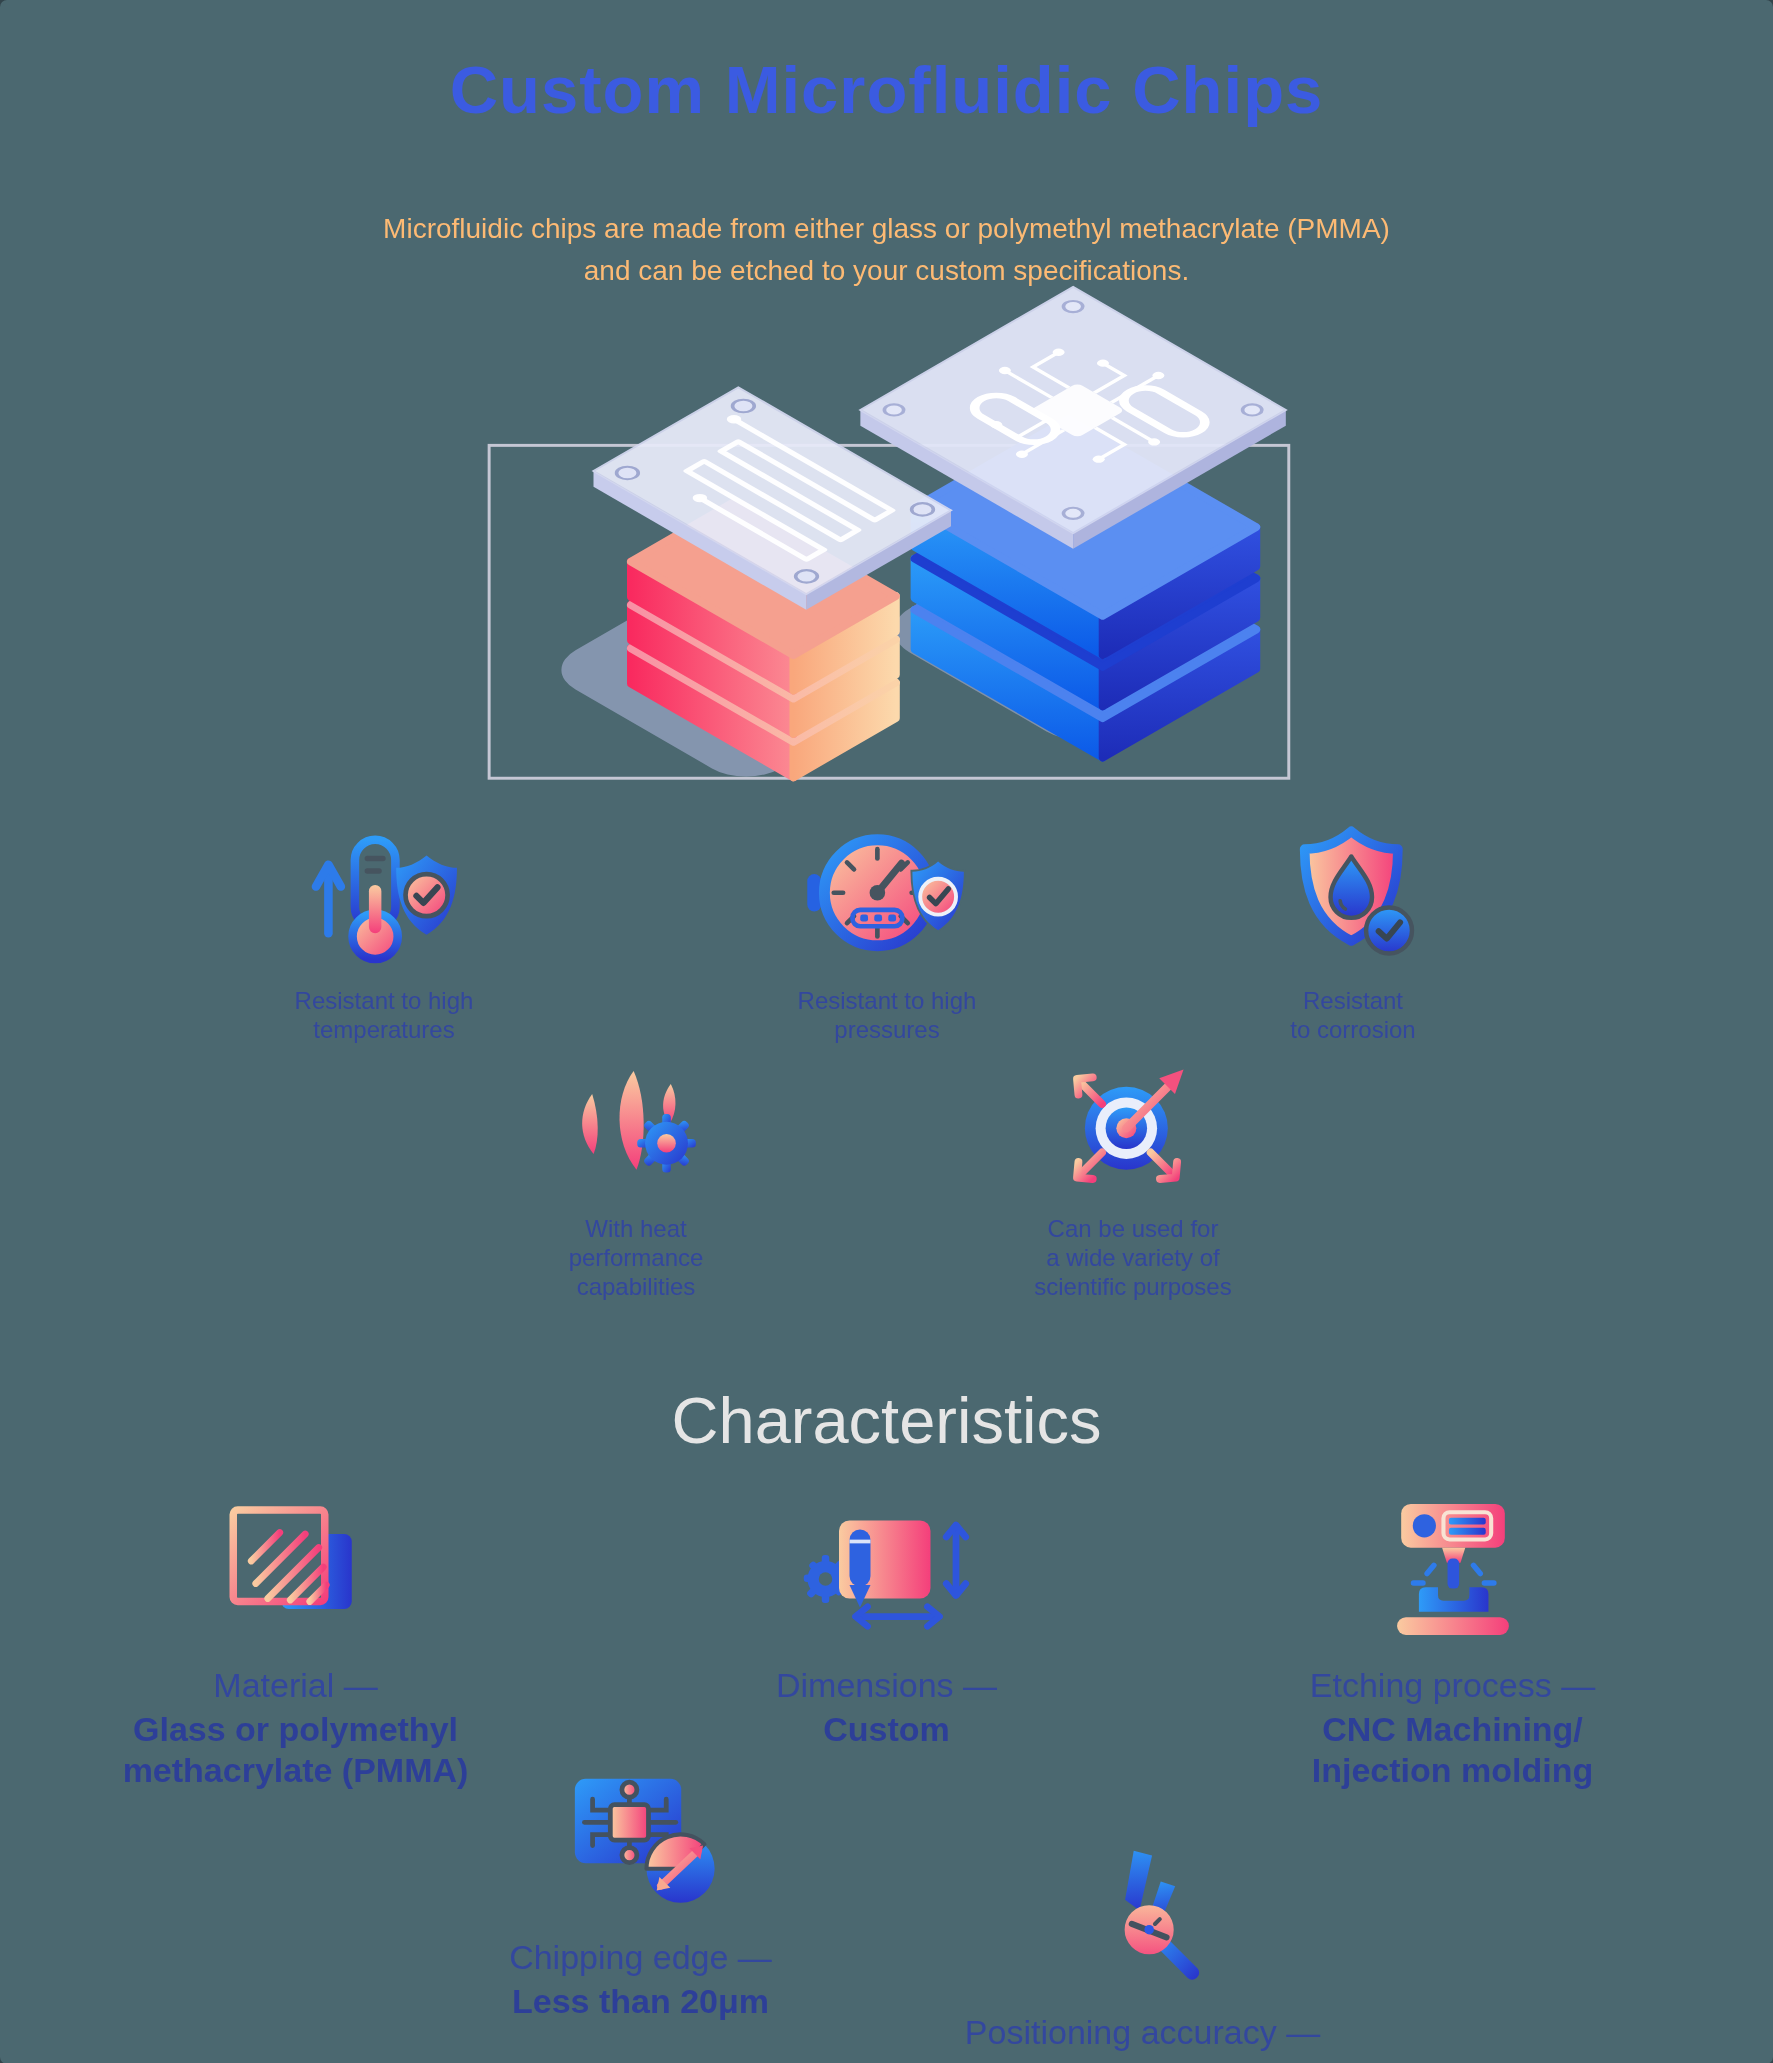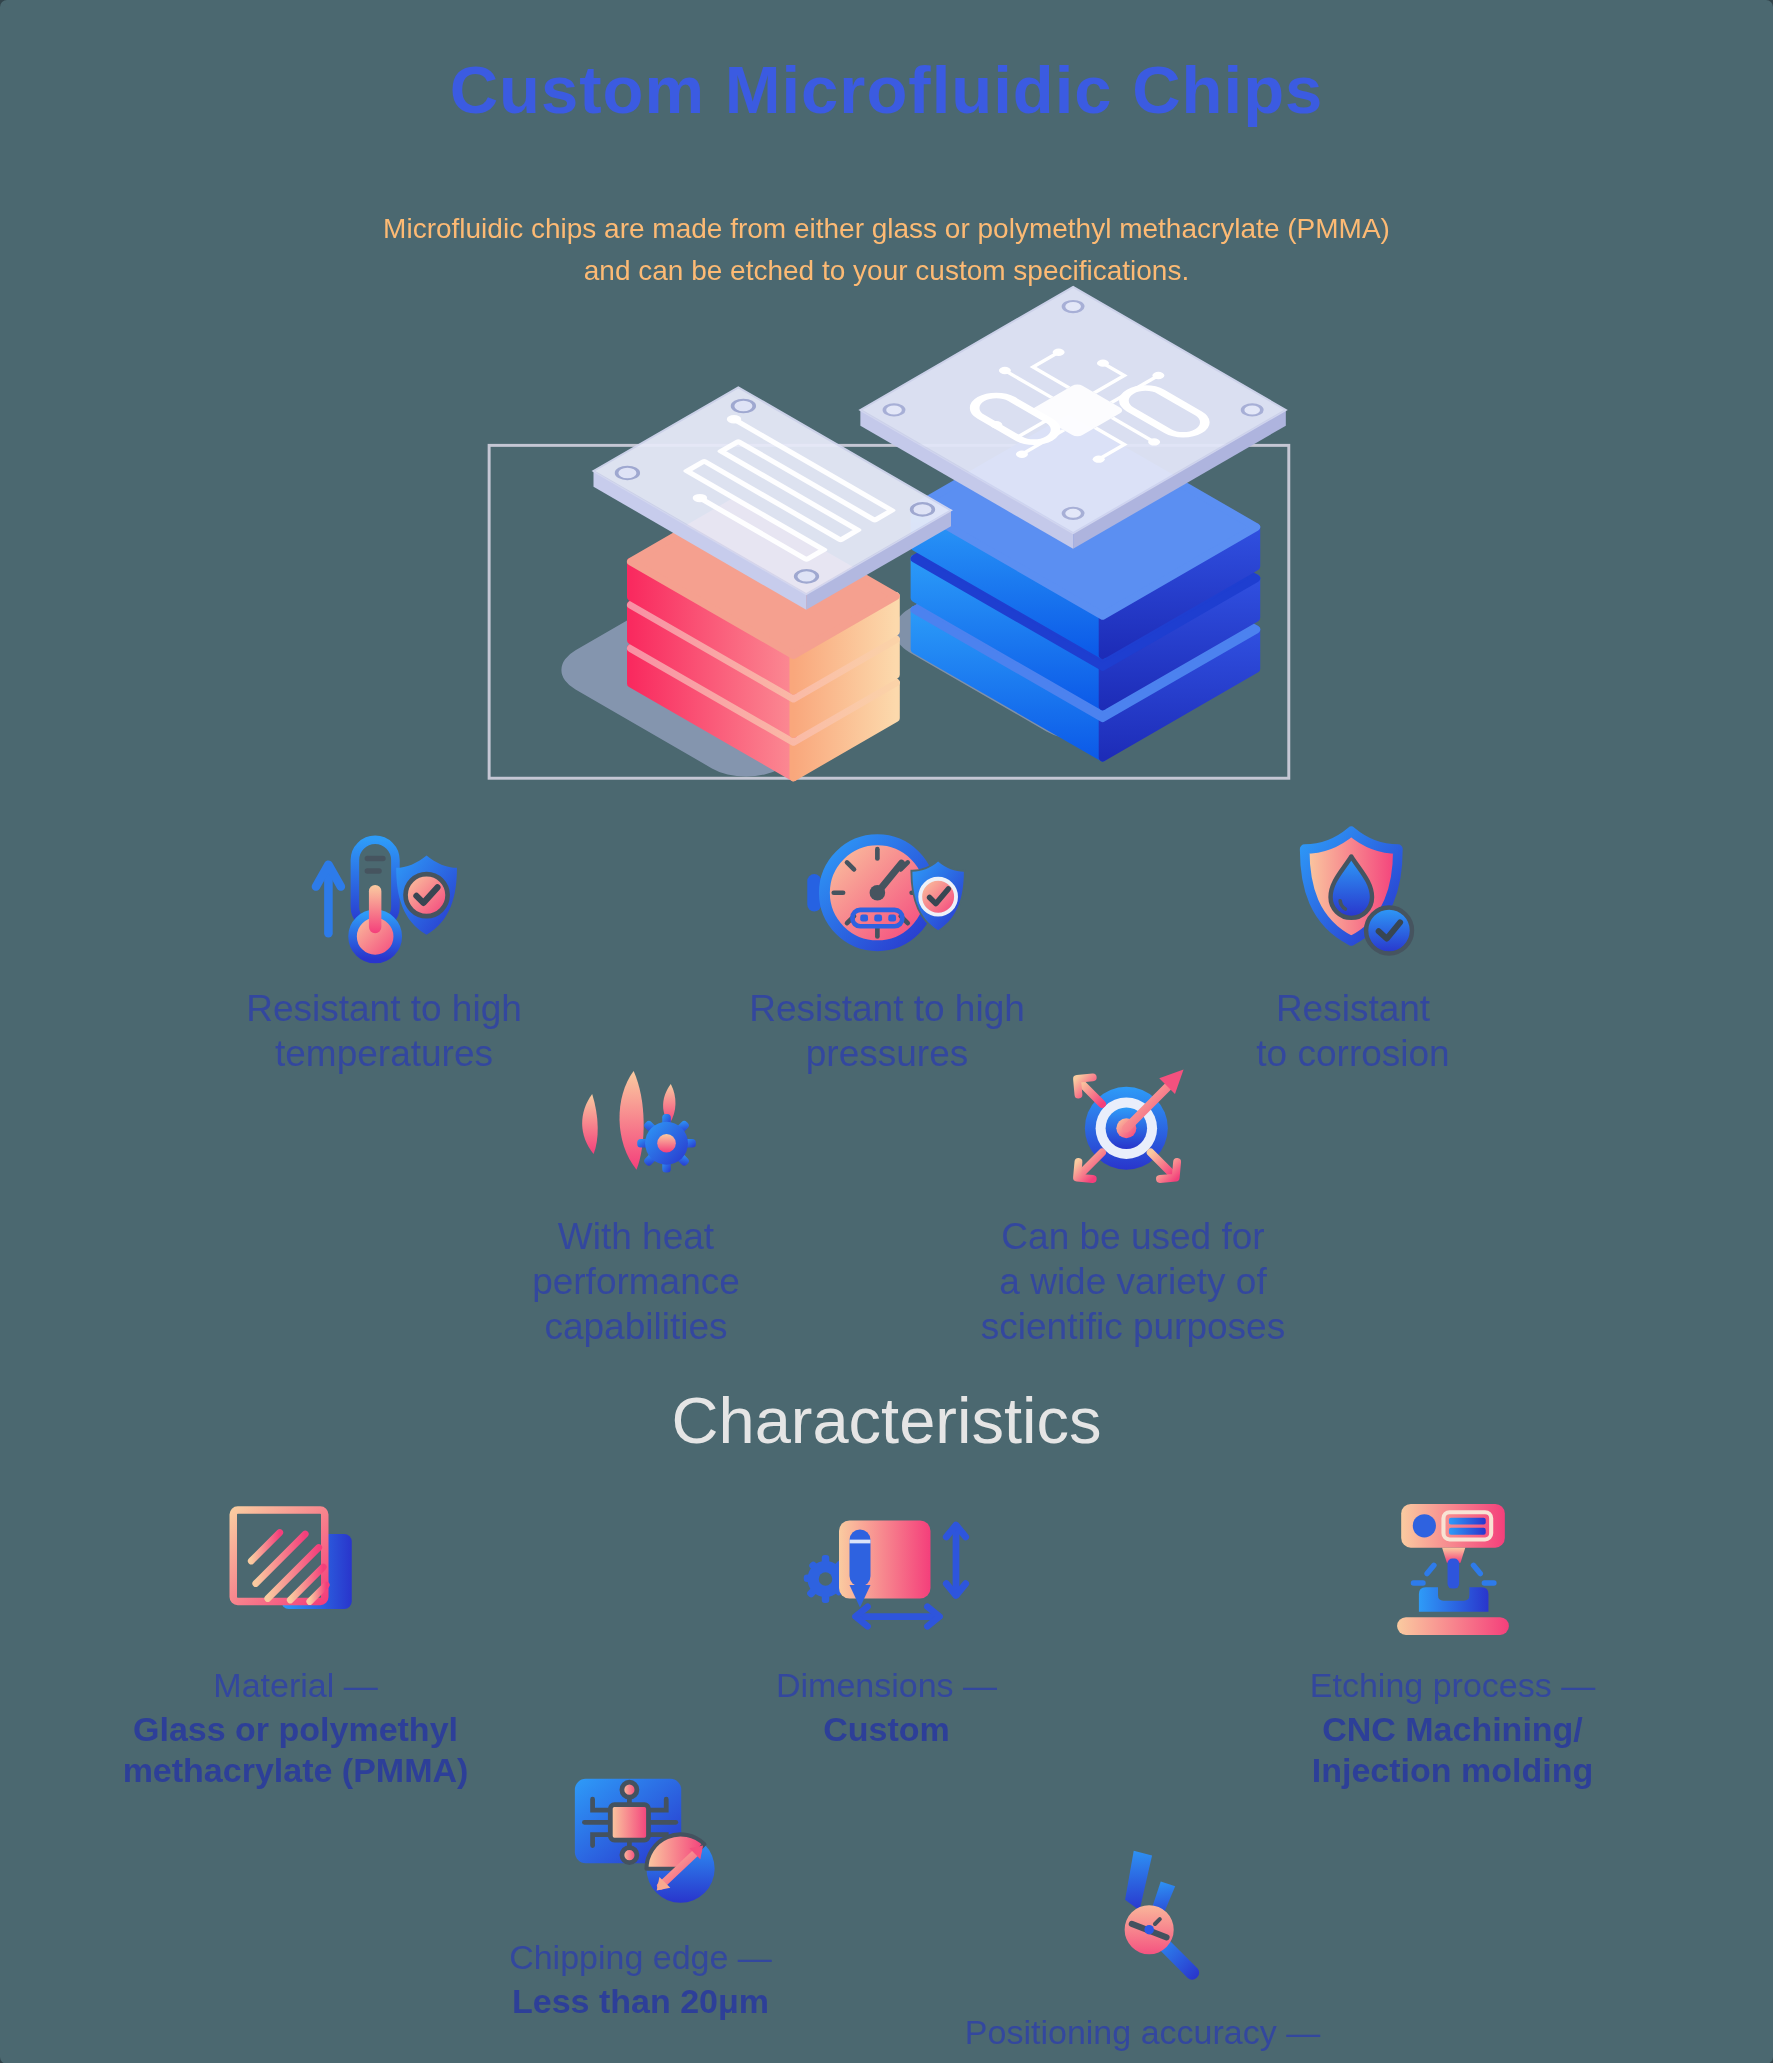--- a/index.html
+++ b/index.html
@@ -21,21 +21,21 @@
     color:#3B5BE1;letter-spacing:1px;
   }
   .page-subtitle{
     top:167px;
     font-size:28px;color:#fdba74;line-height:1.5;margin-top:41px;
   }
   .illustration{left:433px;top:271px;width:906px;height:527px;}
   .feat{position:absolute;width:414px;text-align:center;}
   .feat .icon-wrap{height:148px;display:flex;align-items:flex-end;justify-content:center;}
   .feat .cap{
-    margin-top:19.7px;font-size:37px;line-height:1.22;color:#33479E;
+    margin-top:19.7px;font-size:24px;line-height:1.22;color:#33479E;
   }
   .char-heading{
     top:1383px;font-size:65px;font-weight:normal;color:#e5e5e5;
   }
   .char{position:absolute;text-align:center;}
   .char .icon-wrap{height:150px;display:flex;align-items:flex-end;justify-content:center;}
   .char .lbl{margin-top:25.6px;font-size:34px;color:#33479E;line-height:1.2;}
   .char .val{margin-top:3.9px;font-size:34px;font-weight:bold;color:#2D3F98;line-height:1.2;}
   svg{display:block;}
 </style>

